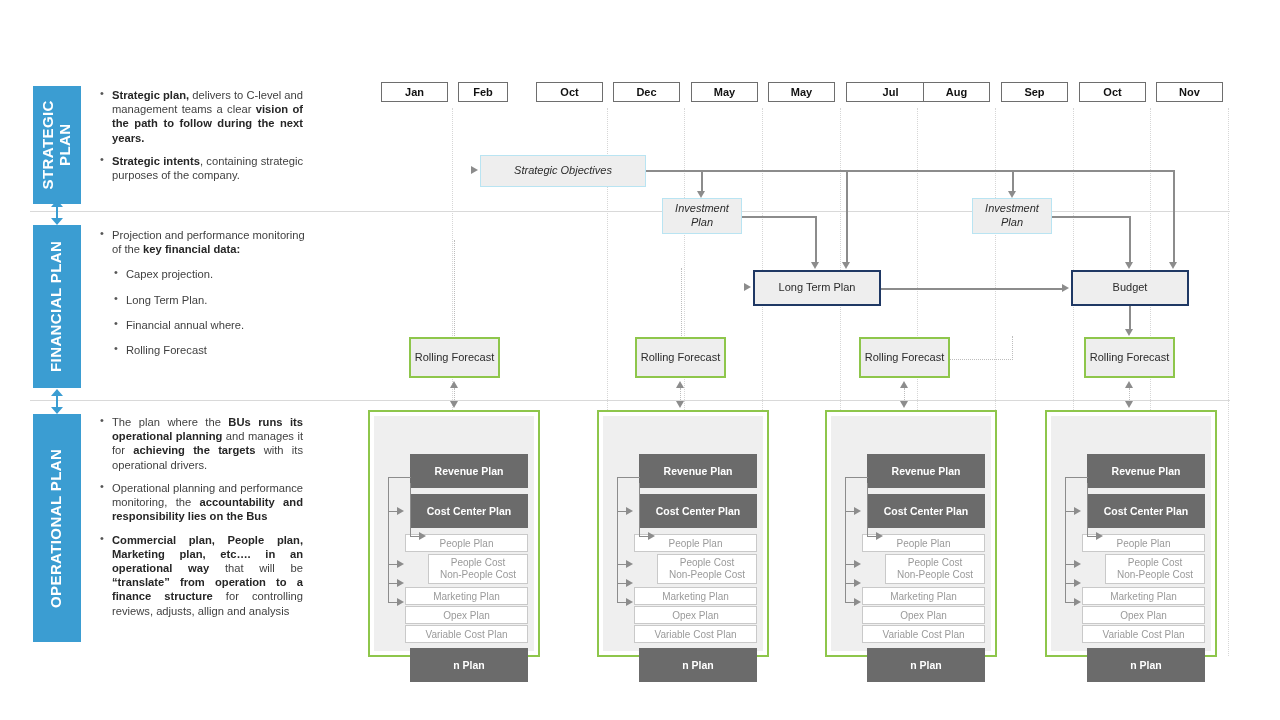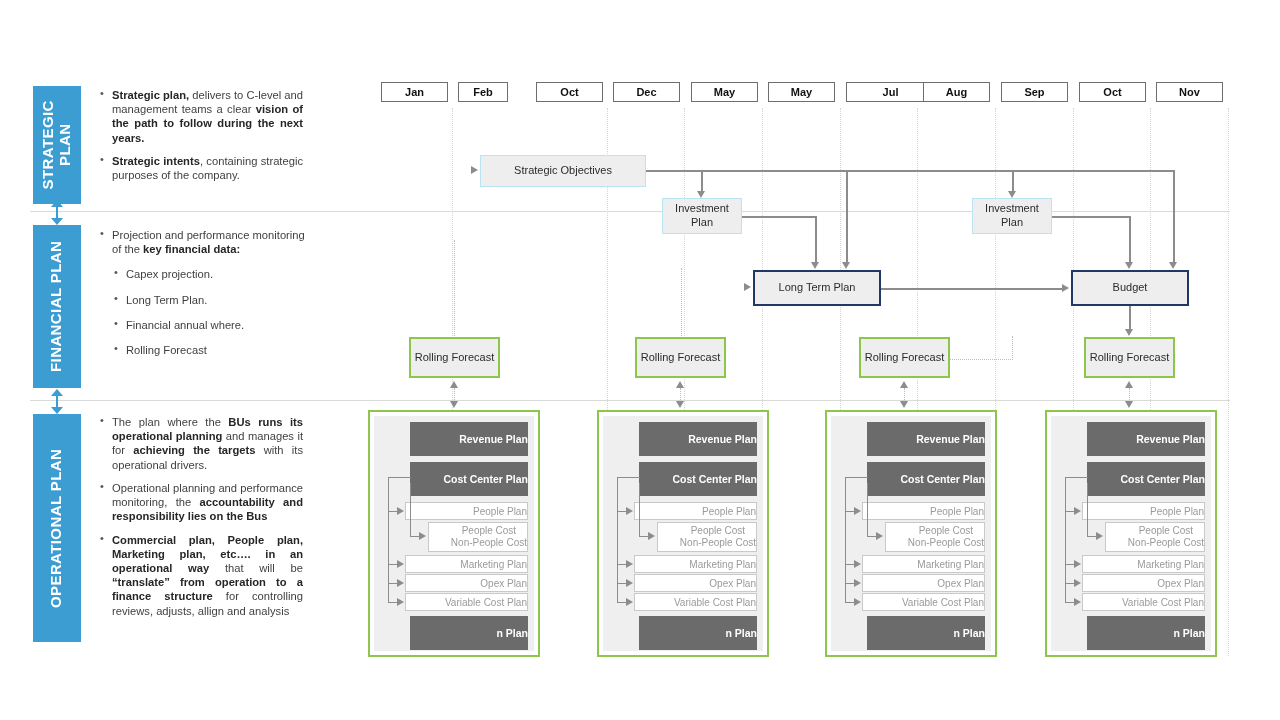--- a/index.html
+++ b/index.html
@@ -38,40 +38,40 @@
      background:#ffffff;font-size:11px;font-weight:bold;color:#111;
      display:flex;align-items:center;justify-content:center;box-sizing:border-box;}
 
   
   .vgrid{position:absolute;width:1px;border-left:1px dotted #d6d6d6;}
 
   
   .fbox{position:absolute;box-sizing:border-box;background:#eeeeee;
      display:flex;align-items:center;justify-content:center;text-align:center;
      font-size:11px;color:#2b2b2b;line-height:1.25;}
-  .fbox.blue{border:1.5px solid #b9e4f2;}
+  .fbox.blue{border:1.5px solid #b9e4f2;font-style:italic;}
   .fbox.navy{border:2px solid #1f3864;}
   .fbox.green{border:2px solid #8ec64b;}
 
   
   .ln{position:absolute;background:#8c8c8c;}
   .lnh{height:1.5px;}
   .lnv{width:1.5px;}
   .dot-v{position:absolute;width:0;border-left:1px dotted #bdbdbd;}
   .dot-h{position:absolute;height:0;border-top:1px dotted #bdbdbd;}
   .ar{position:absolute;width:0;height:0;}
   .ar-d{border-left:4.5px solid transparent;border-right:4.5px solid transparent;border-top:7px solid #8c8c8c;}
   .ar-u{border-left:4.5px solid transparent;border-right:4.5px solid transparent;border-bottom:7px solid #8c8c8c;}
   .ar-r{border-top:4.5px solid transparent;border-bottom:4.5px solid transparent;border-left:7px solid #8c8c8c;}
 
   
   .oppanel{position:absolute;box-sizing:border-box;border:2px solid #8ec64b;background:#ffffff;}
   .opinner{position:absolute;left:4px;top:4px;right:4px;bottom:4px;background:#efefef;}
   .opbox{position:absolute;box-sizing:border-box;display:flex;align-items:center;
-      justify-content:flex-end;text-align:center;}
+      justify-content:center;text-align:center;margin-top:32px;}
   .opbox.dark{background:#6b6b6b;color:#ffffff;font-size:10.5px;font-weight:bold;}
   .opbox.light{background:#ffffff;border:1px solid #c9c9c9;color:#9a9a9a;font-size:10px;}
   .opbox.light.two{line-height:1.25;}
   .opln{position:absolute;background:#8c8c8c;}
   .oplnh{height:1.3px;}
   .oplnv{width:1.3px;}
 </style>
 </head>
 <body>
 

